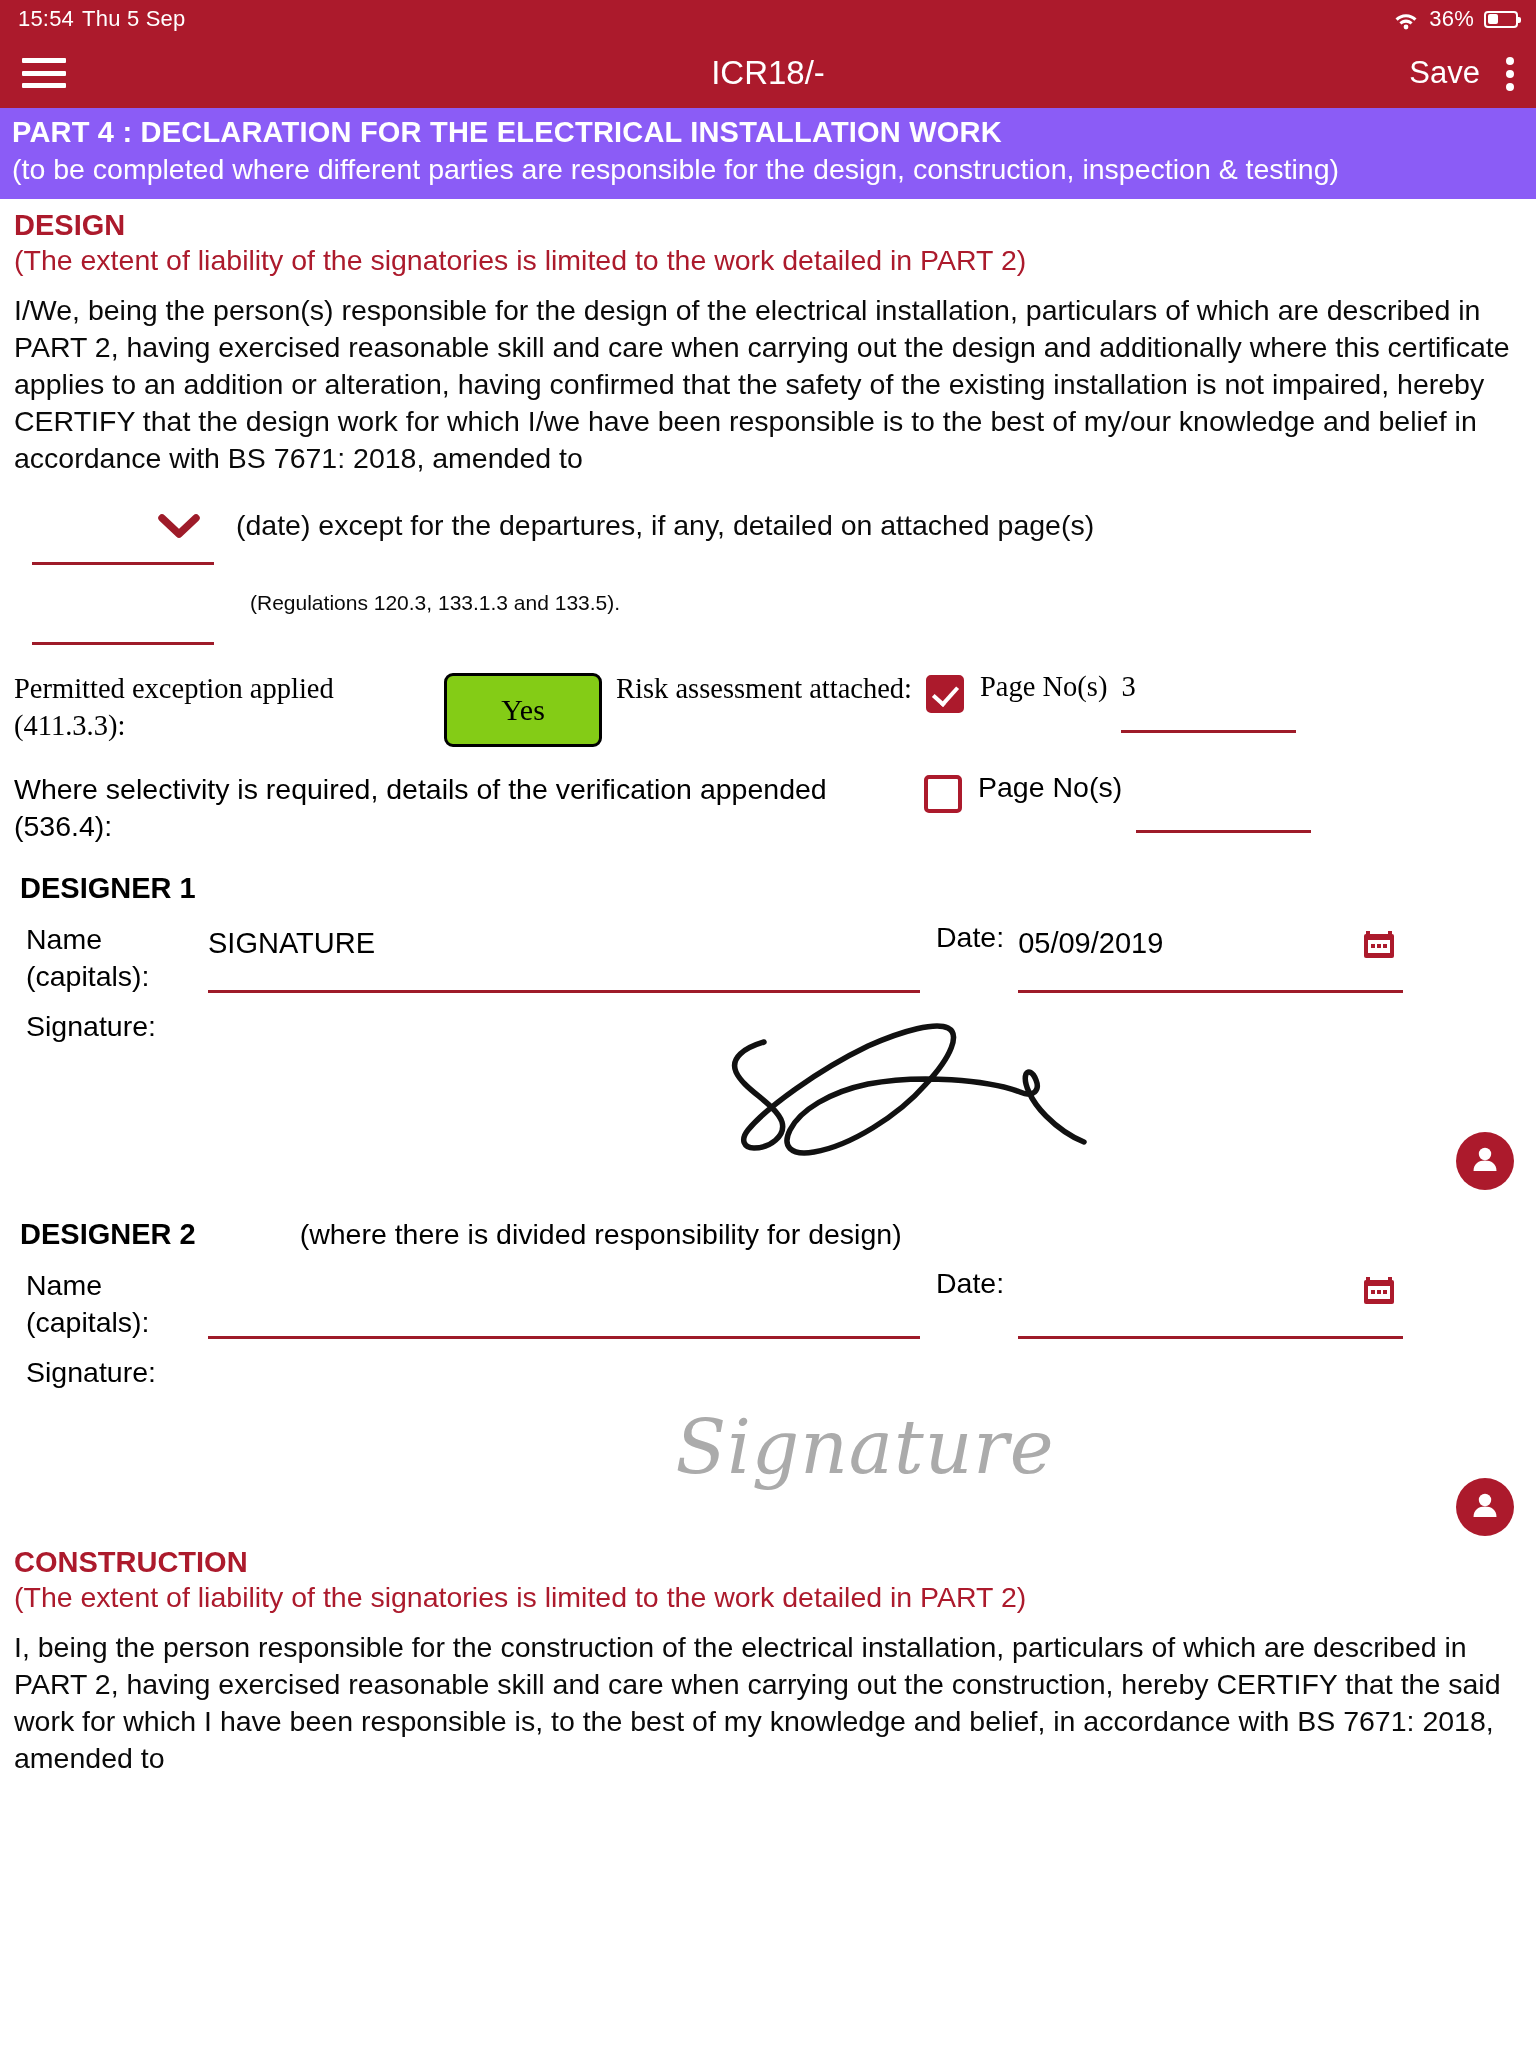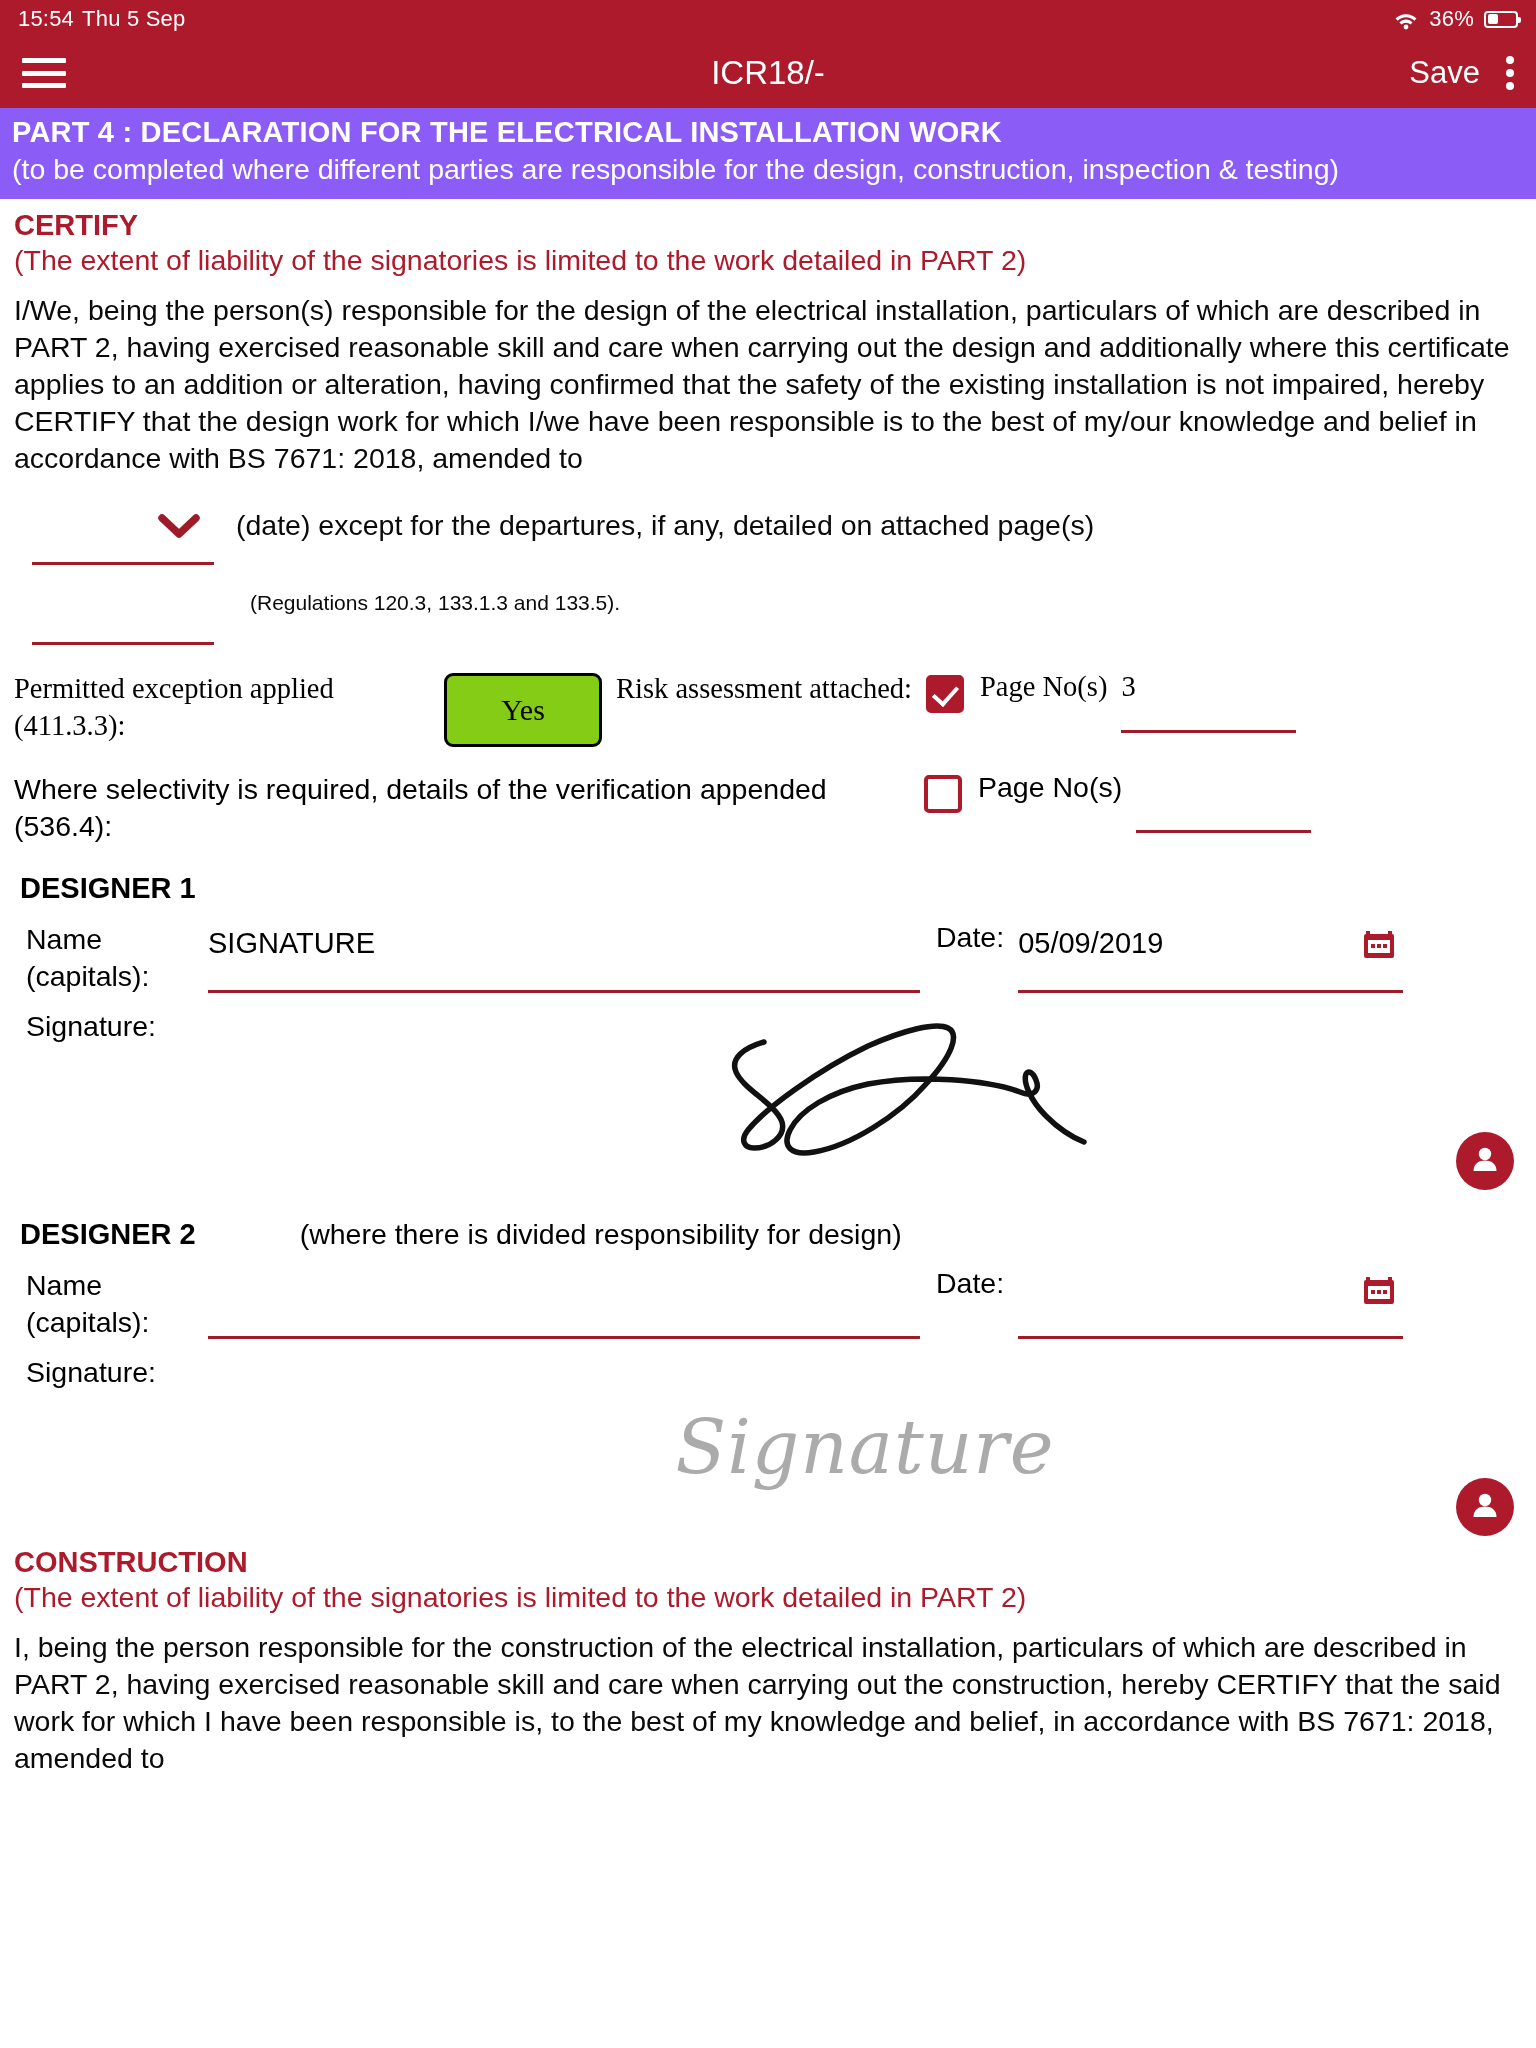--- a/index.html
+++ b/index.html
@@ -63,21 +63,21 @@
   .hamburger { width: 44px; height: 30px; display:flex; flex-direction:column; justify-content:space-between; cursor:pointer;}
   .hamburger span { display:block; height:5px; background:#fff; border-radius:1px;}
   .appbar-title {
     position: absolute;
     left: 0; right: 0;
     text-align: center;
     font-size: 33px;
     font-weight: 400;
     pointer-events: none;
   }
-  .appbar-right { margin-left:auto; display:flex; align-items:center; gap: 26px; z-index:2;}
+  .appbar-right { margin-left:auto; display:flex; align-items:flex-end; gap: 26px; z-index:2;}
   .save-btn { font-size: 31px; color:#fff; cursor:pointer;}
   .kebab { width: 8px; height: 34px; display:flex; flex-direction:column; justify-content:space-between; cursor:pointer;}
   .kebab i { display:block; width:8px; height:8px; background:#fff; border-radius:50%; }
 
   
   .part-banner {
     background: #8b5cf6;
     color: #fff;
     padding: 6px 12px 12px 12px;
     line-height: 1.27;
@@ -346,21 +346,21 @@
   </div>
 </div>
 
 <div class="part-banner">
   <div class="part-title">PART 4 : DECLARATION FOR THE ELECTRICAL INSTALLATION WORK</div>
   <div class="part-sub">(to be completed where different parties are responsible for the design, construction, inspection &amp; testing)</div>
 </div>
 
 <div class="content">
 
-  <div class="sec-head">CERTIFY</div>
+  <div class="sec-head">DESIGN</div>
   <div class="sec-sub">(The extent of liability of the signatories is limited to the work detailed in PART 2)</div>
   <div class="para">I/We, being the person(s) responsible for the design of the electrical installation, particulars of which are described in PART 2, having exercised reasonable skill and care when carrying out the design and additionally where this certificate applies to an addition or alteration, having confirmed that the safety of the existing installation is not impaired, hereby CERTIFY that the design work for which I/we have been responsible is to the best of my/our knowledge and belief in accordance with BS 7671: 2018, amended to</div>
 
   <div class="dd-row">
     <div class="dd-field">
       <span></span>
       <span class="chev">
         <svg width="42" height="28" viewBox="0 0 42 28">
           <path d="M4 5 L21 21 L38 5" stroke="#9E1B29" stroke-width="7.5" fill="none" stroke-linecap="round" stroke-linejoin="round"></path>
         </svg>

